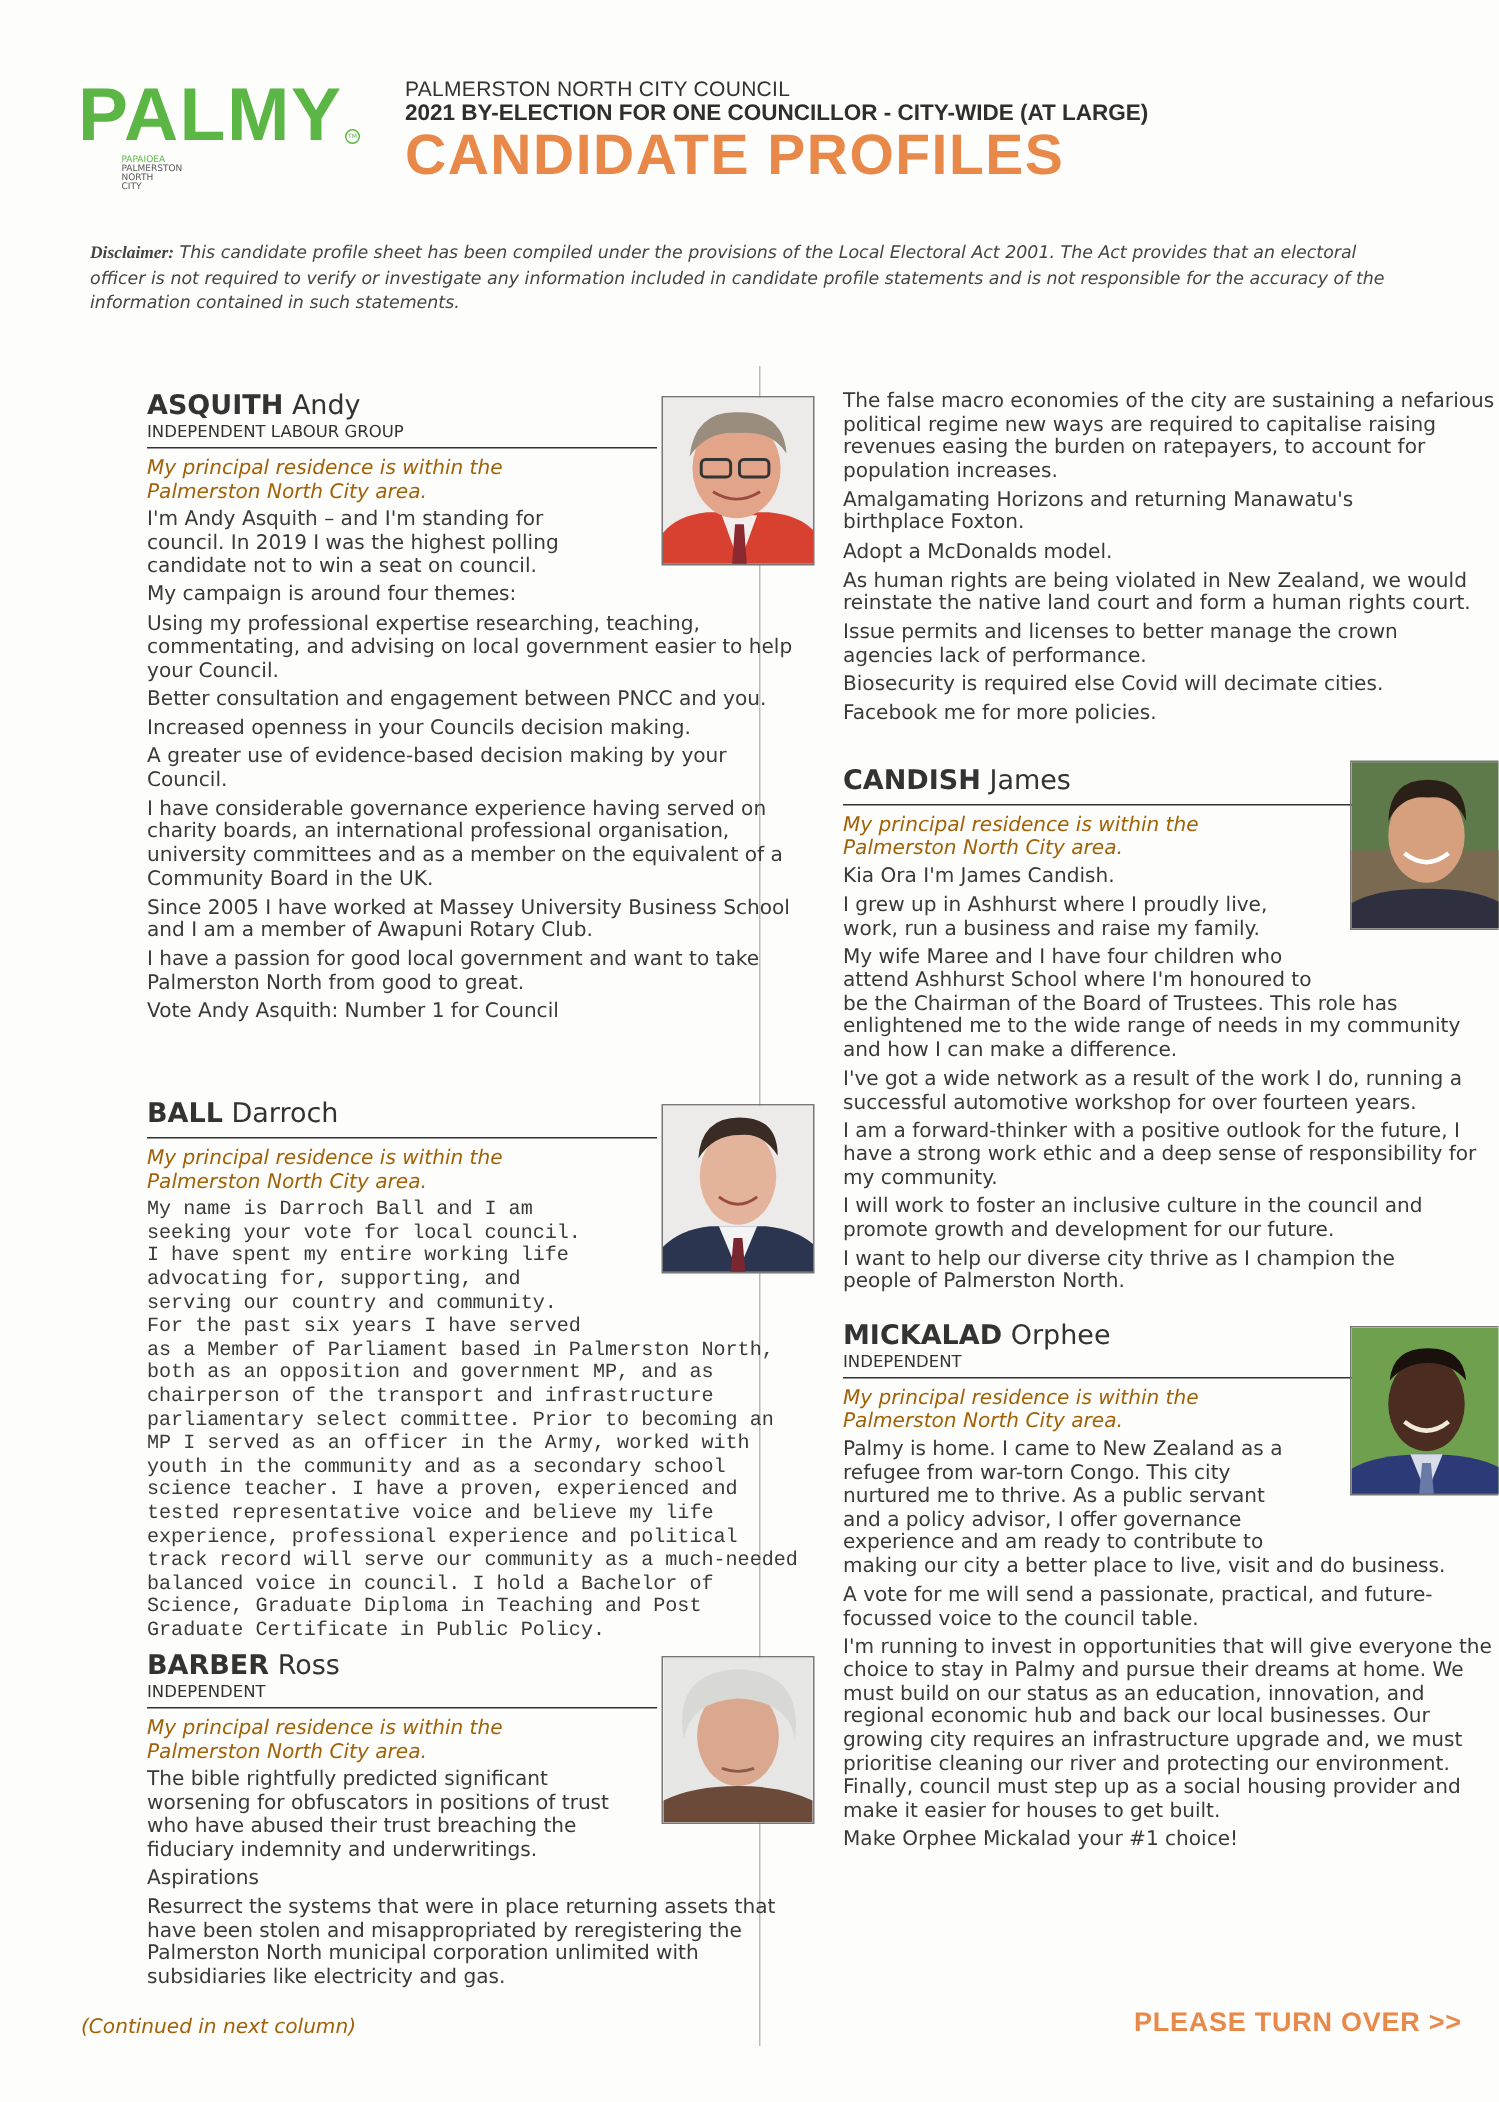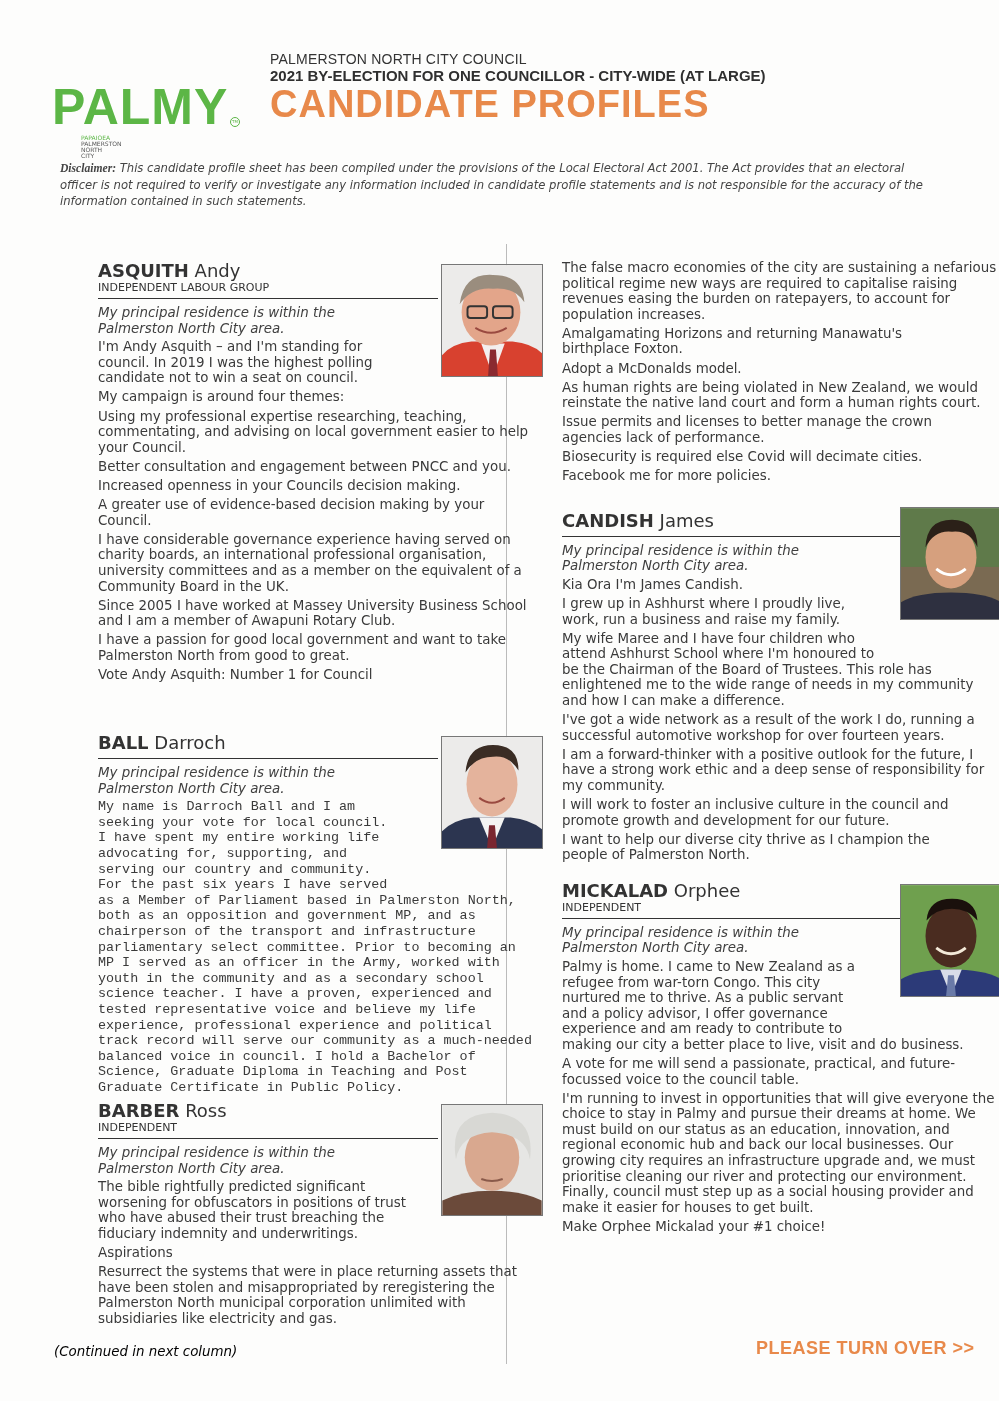--- a/index.html
+++ b/index.html
@@ -1,20 +1,20 @@
 <!DOCTYPE html>
 <html><head>
 <meta charset="utf-8">
 <style>
   * { box-sizing: border-box; margin: 0; padding: 0; }
   html, body { width: 999px; height: 1401px; background: #fdfdfc; }
   body { position: relative; font-family: "DejaVu Sans", sans-serif; color: #3a3a3a; overflow: hidden; }
 
   .header { position: absolute; left: 52px; top: 50px; width: 900px; height: 90px; }
-  .logo { position: absolute; left: 0; top: 0; width: 200px; height: 85px; margin-top: 31px; }
+  .logo { position: absolute; left: 0; top: 0; width: 200px; height: 85px; }
   .logo-word { position: absolute; left: 0; top: 0; font-family: "Liberation Sans", sans-serif; font-weight: bold; font-size: 50px; letter-spacing: 1px; color: #5cb646; line-height: 52px; }
   .logo-tm { position: absolute; left: 178px; top: 36px; width: 10px; height: 10px; border: 1px solid #5cb646; border-radius: 50%; font-size: 4px; color: #5cb646; text-align: center; line-height: 8px; }
   .logo-sub { position: absolute; left: 29px; top: 54px; font-size: 6px; line-height: 6px; color: #555; }
   .logo-sub .green { color: #5cb646; }
   .council { position: absolute; left: 218px; top: 1px; font-family: "Liberation Sans", sans-serif; font-size: 14px; color: #333; letter-spacing: 0.2px; }
   .election { position: absolute; left: 218px; top: 17px; font-family: "Liberation Sans", sans-serif; font-weight: bold; font-size: 15px; color: #2f2f2f; }
   .title { position: absolute; left: 218px; top: 33px; font-family: "Liberation Sans", sans-serif; font-weight: bold; font-size: 38px; color: #e8894a; letter-spacing: 1px; }
 
   .disclaimer { position: absolute; left: 60px; top: 160px; width: 880px; font-size: 11.6px; font-style: italic; line-height: 16px; color: #444; }
   .disclaimer b { font-weight: bold; font-family: Liberation Serif, serif; }
@@ -22,24 +22,24 @@
   .col { position: absolute; top: 260px; width: 445px; margin-left: 46px; }
   .col-left { left: 52px; }
   .col-right { left: 516px; }
 
   .cand { position: relative; }
   .cand-name { font-size: 18px; color: #333; line-height: 22px; }
   .cand-name b { font-weight: bold; }
   .cand-aff { font-size: 11px; color: #333; line-height: 12px; text-transform: uppercase; }
   .cand-rule { height: 1px; background: #333; width: 340px; margin-top: 4px; margin-bottom: 6px; }
   .photo { position: absolute; right: 0; width: 102px; height: 113px; border: 1px solid #777; }
-  .res { font-style: italic; font-size: 13.4px; line-height: 15.6px; color: #404040; margin-bottom: 3px; }
+  .res { font-style: italic; font-size: 13.4px; line-height: 15.6px; color: #a16207; margin-bottom: 3px; }
   .para { font-size: 13.4px; line-height: 15.6px; color: #3a3a3a; margin-bottom: 3.5px; }
 
-  .continued { position: absolute; left: 54px; top: 1344px; font-size: 13.4px; font-style: italic; color: #000000; }
+  .continued { position: absolute; left: 54px; top: 1344px; font-size: 13.4px; font-style: italic; color: #a16207; }
   .turnover { position: absolute; left: 756px; top: 1338px; font-family: "Liberation Sans", sans-serif; font-weight: bold; font-size: 18px; color: #e8894a; letter-spacing: 0.5px; }
   .vline { position: absolute; left: 506px; top: 244px; width: 1px; height: 1120px; background: #bbb; }
 </style>
 </head>
 <body>
 
 <div class="header">
   <div class="logo">
     <div class="logo-word">PALMY</div>
     <div class="logo-tm">TM</div>

